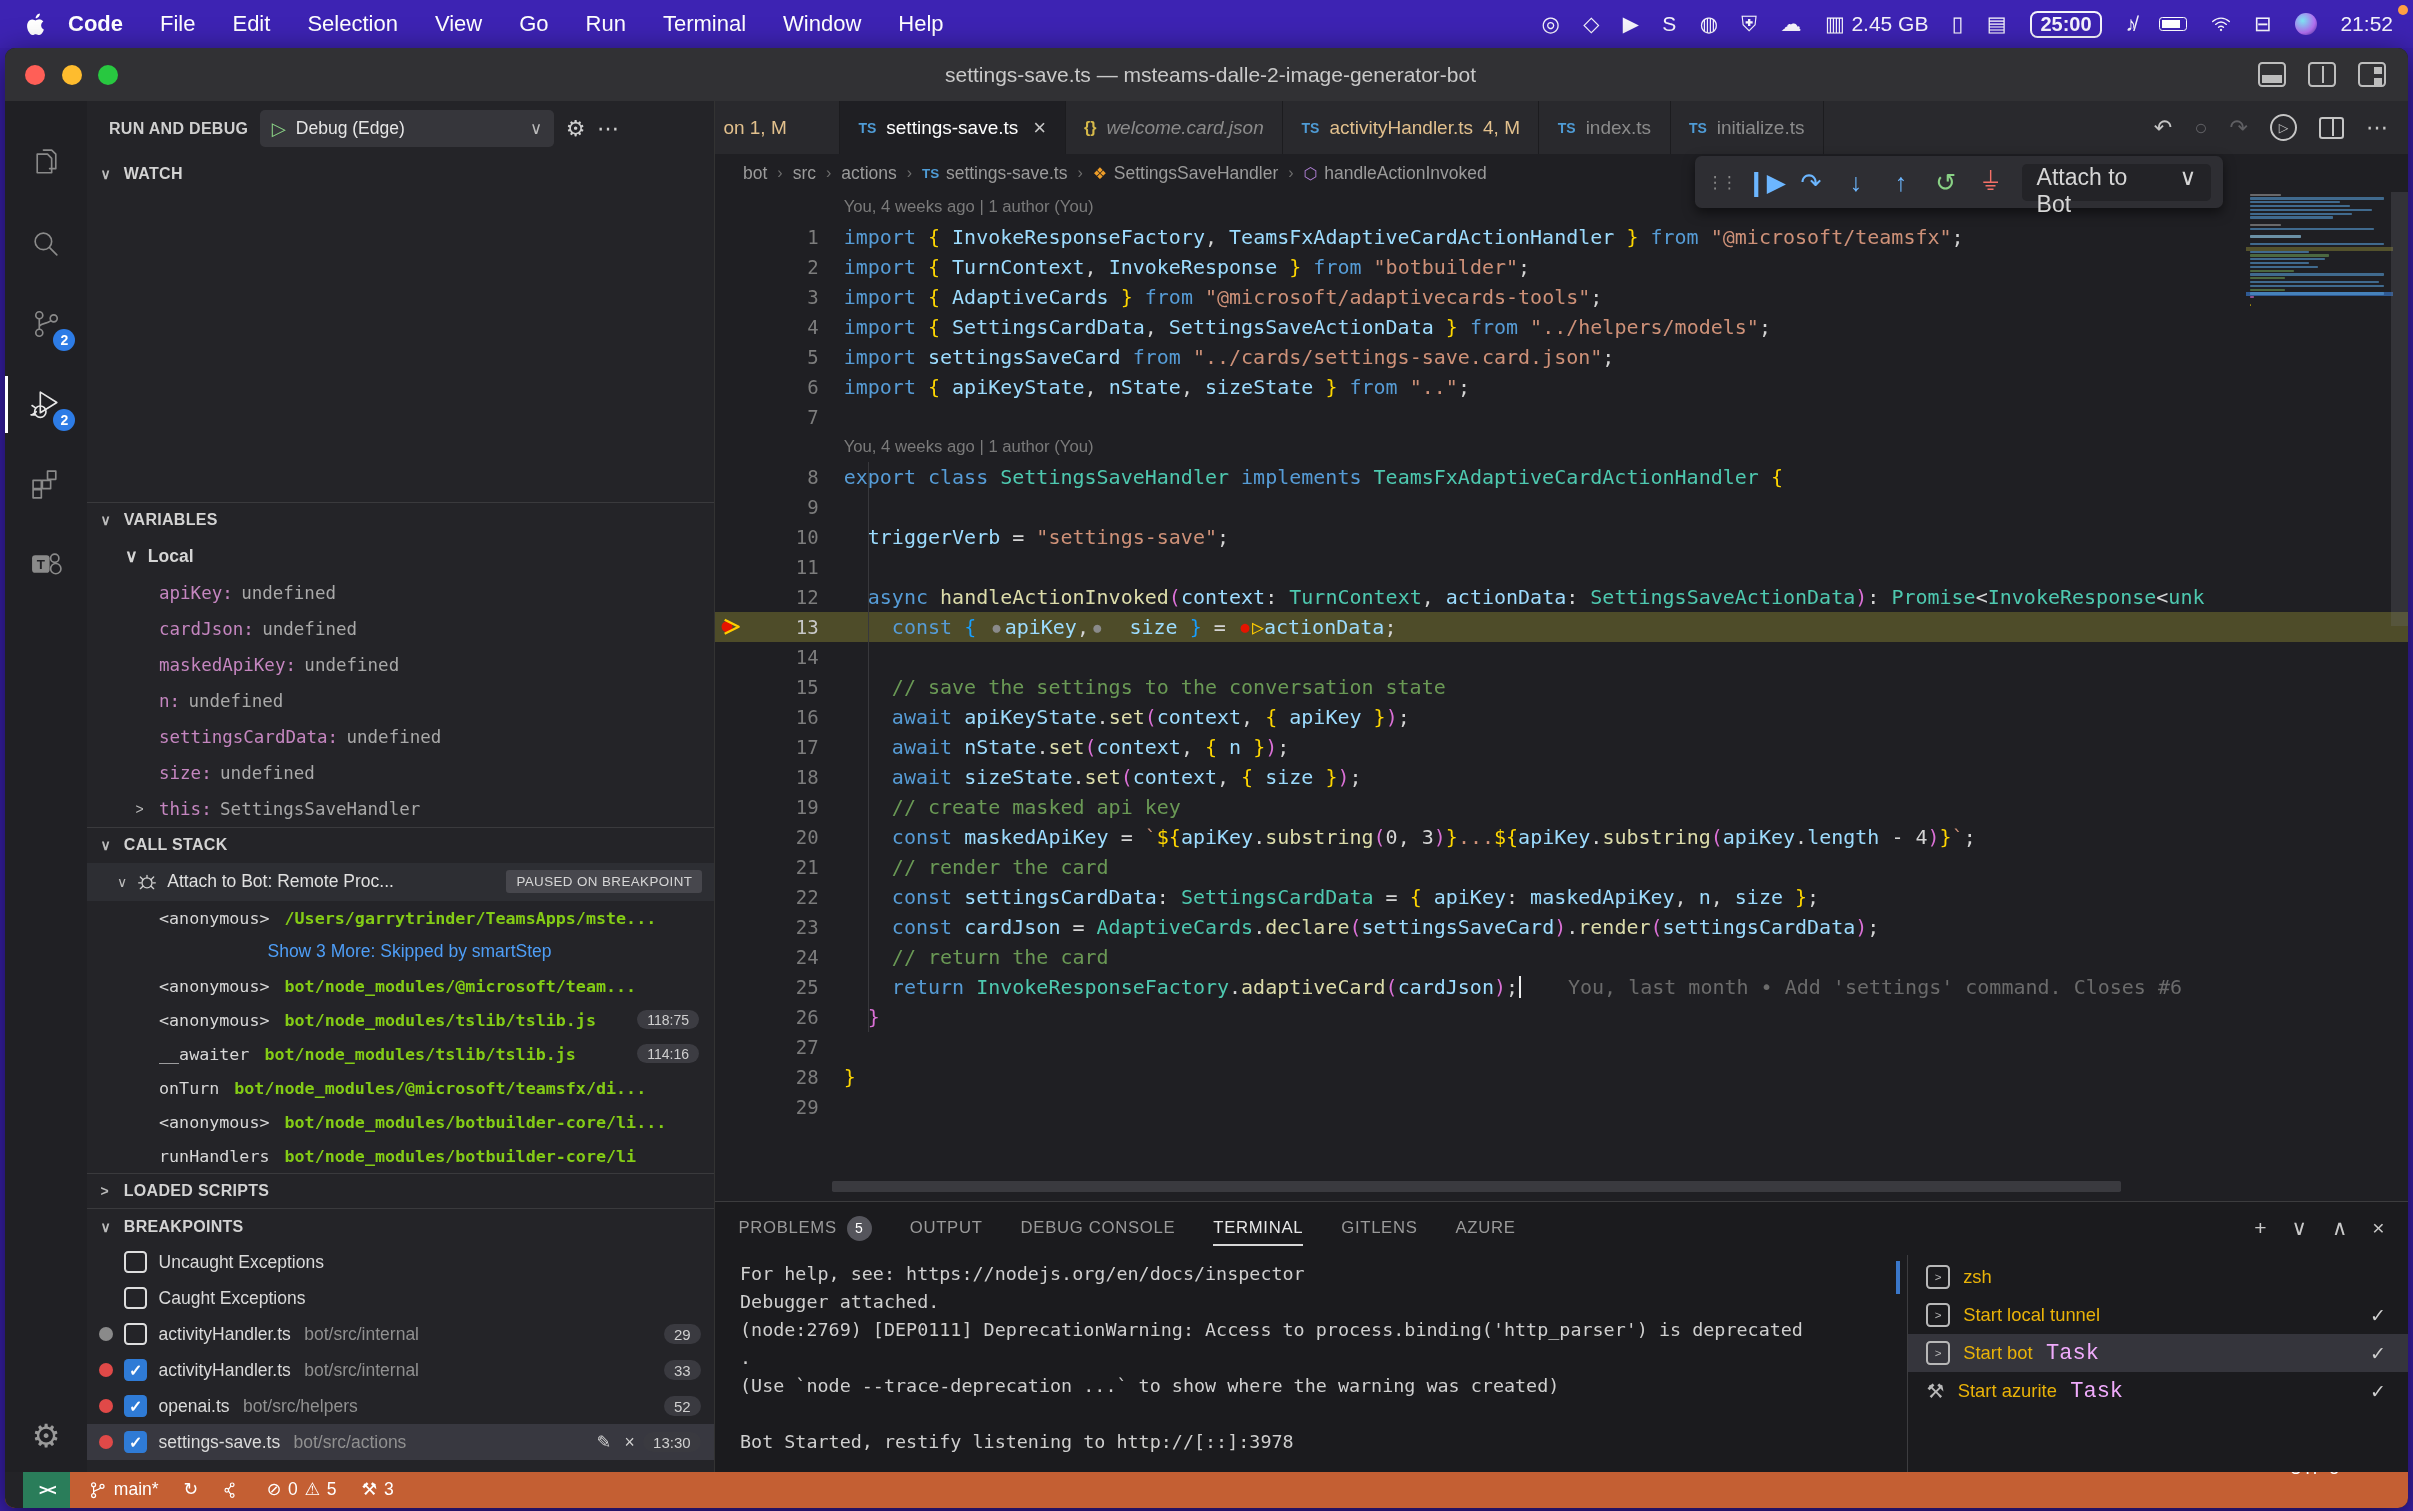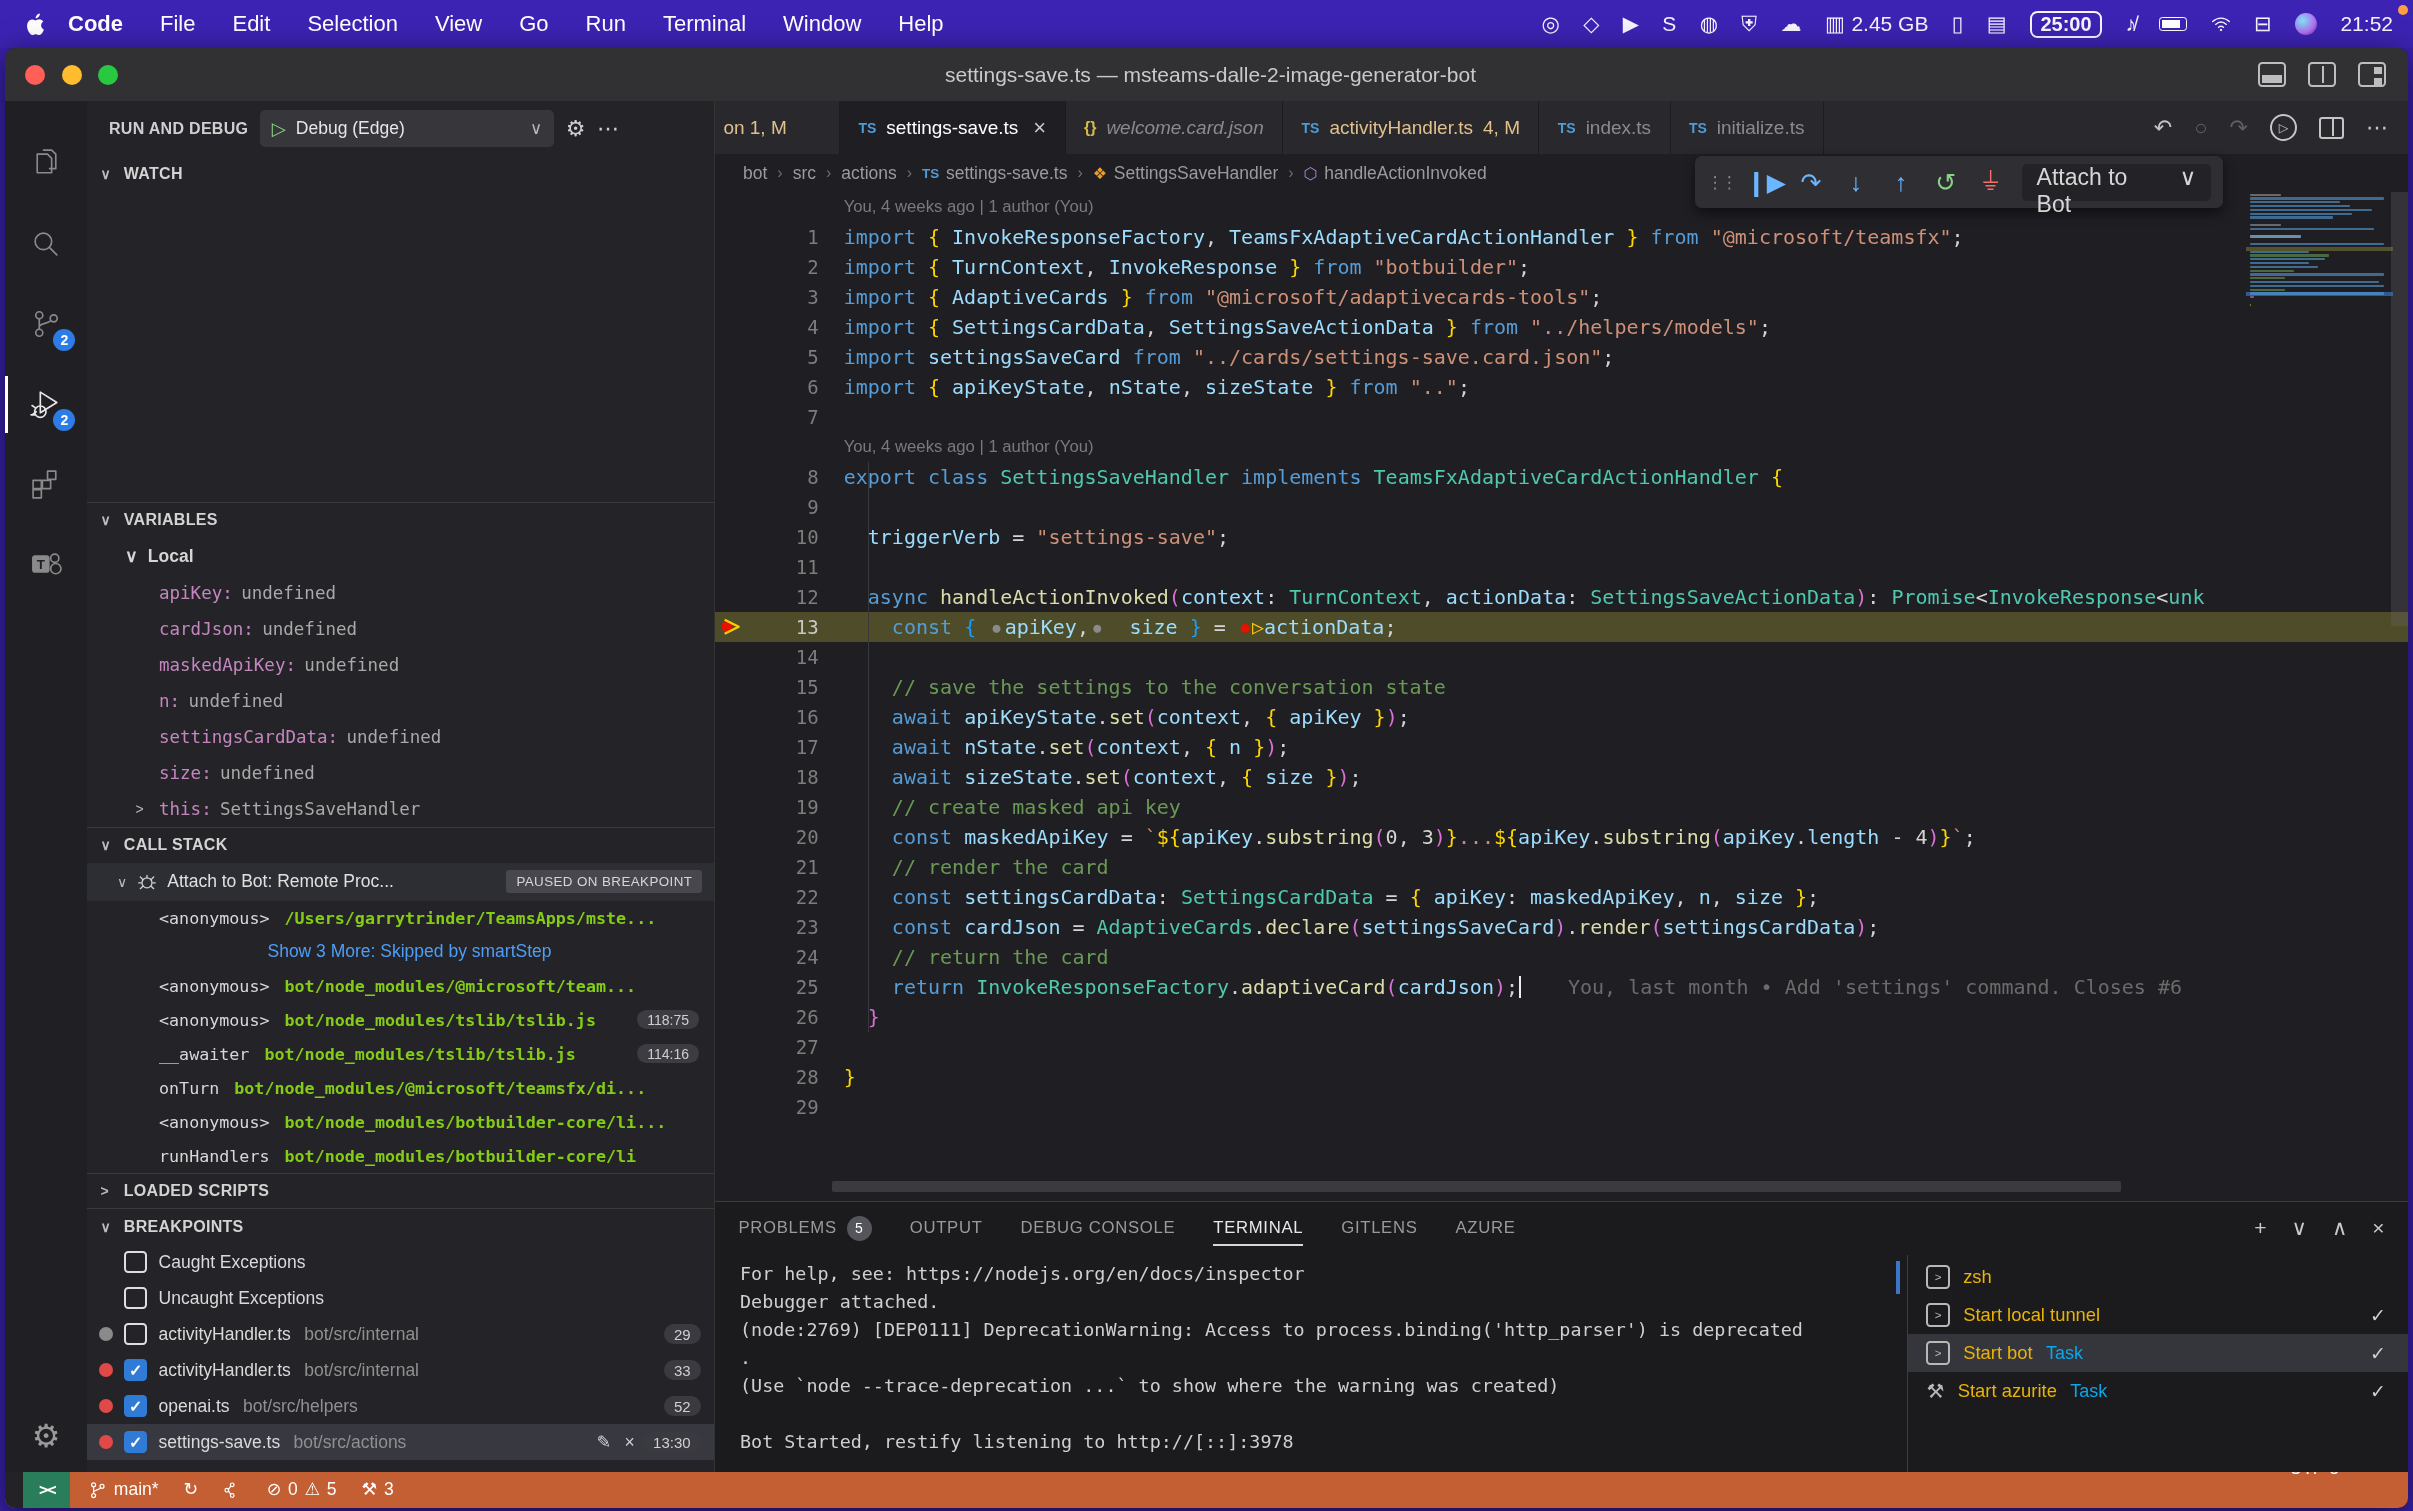--- a/index.html
+++ b/index.html
@@ -141,21 +141,21 @@
   .panel-actions{margin-left:auto;display:flex;gap:25px;color:#c9c9c9;font-size:21px;}
   .panel-body{flex:1;display:flex;min-height:0;}
   .term-out{flex:1;padding:5px 0 0 25px;font-family:"DejaVu Sans Mono",monospace;font-size:18.4px;line-height:28px;color:#cfcfcf;white-space:pre;overflow:hidden;position:relative;}
   .term-deco{position:absolute;right:6.7px;top:6.7px;width:4.2px;height:33px;background:#3a77c9;}
   .term-list{width:501px;border-left:0.8px solid #3d3d40;padding-top:3.3px;flex:none;}
   .trow{height:38px;display:flex;align-items:center;padding:0 22px 0 18.4px;gap:13.4px;}
   .trow.selected{background:#35353c;}
   .ticon{width:23.4px;height:23.4px;border:2.1px solid #b8b8b8;border-radius:4.2px;color:#b8b8b8;font-size:11.7px;display:flex;align-items:center;justify-content:center;flex:none;}
   .ticon.tools{border:none;font-size:20px;width:auto;}
   .tlab{color:#eab308;font-size:18.4px;}
-  .ttag{color:#0ea5e9;font-size:18px;}
+  .ttag{color:#f0abfc;font-size:22px;font-family:Liberation Mono, monospace;}
   .tcheck{margin-left:auto;color:#cfcfcf;font-size:19px;}
   
   .statusbar{height:36px;background:#c45f33;display:flex;align-items:center;font-size:17.5px;color:#fff;flex:none;}
   .sb-corner{width:18.4px;height:100%;background:#232327;}
   .remote{width:47px;height:100%;background:#2a7d5a;display:flex;align-items:center;justify-content:center;font-family:"DejaVu Sans Mono",monospace;font-weight:bold;font-size:16px;letter-spacing:-1.7px;}
   .st-left{display:flex;align-items:center;gap:25px;padding-left:18.4px;}
   .st-item{display:flex;align-items:center;gap:6.7px;white-space:nowrap;}
   .st-right{margin-left:auto;display:flex;align-items:center;gap:27px;padding-right:22px;flex-direction:column;}
   svg{display:block;}
 </style>
@@ -397,27 +397,27 @@
           <span>LOADED SCRIPTS</span>
         </div>
         <div class="divider"></div>
         <div class="sect-h">
           <span class="c">∨</span>
           <span>BREAKPOINTS</span>
         </div>
         <div class="bp-row">
           <span class="bp-dot none"></span>
           <span class="bp-check off"></span>
-          <span class="bp-label">Caught Exceptions</span>
+          <span class="bp-label">Uncaught Exceptions</span>
           <span class="bp-path"></span>
         </div>
         <div class="bp-row">
           <span class="bp-dot none"></span>
           <span class="bp-check off"></span>
-          <span class="bp-label">Uncaught Exceptions</span>
+          <span class="bp-label">Caught Exceptions</span>
           <span class="bp-path"></span>
         </div>
         <div class="bp-row">
           <span class="bp-dot gray"></span>
           <span class="bp-check off"></span>
           <span class="bp-label">activityHandler.ts</span>
           <span class="bp-path">bot/src/internal</span>
           <span class="bp-line">29</span>
         </div>
         <div class="bp-row">

